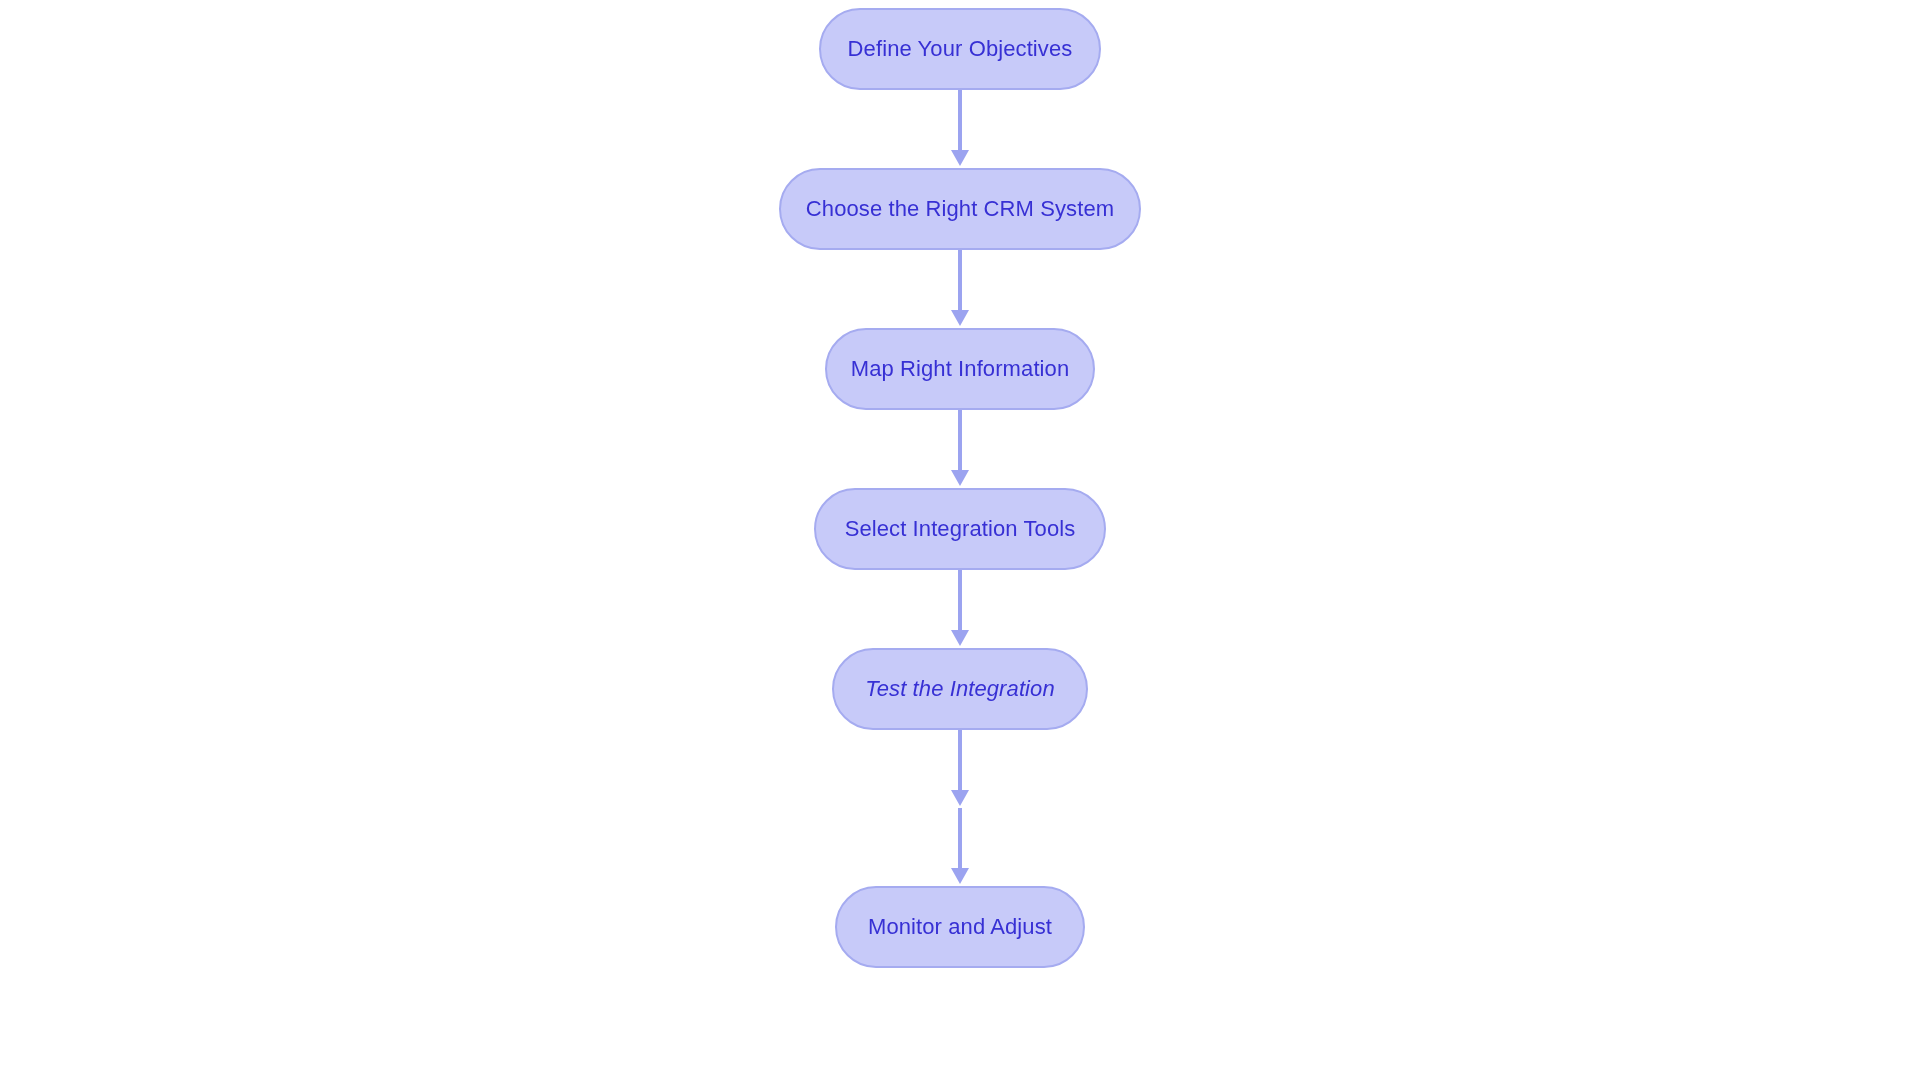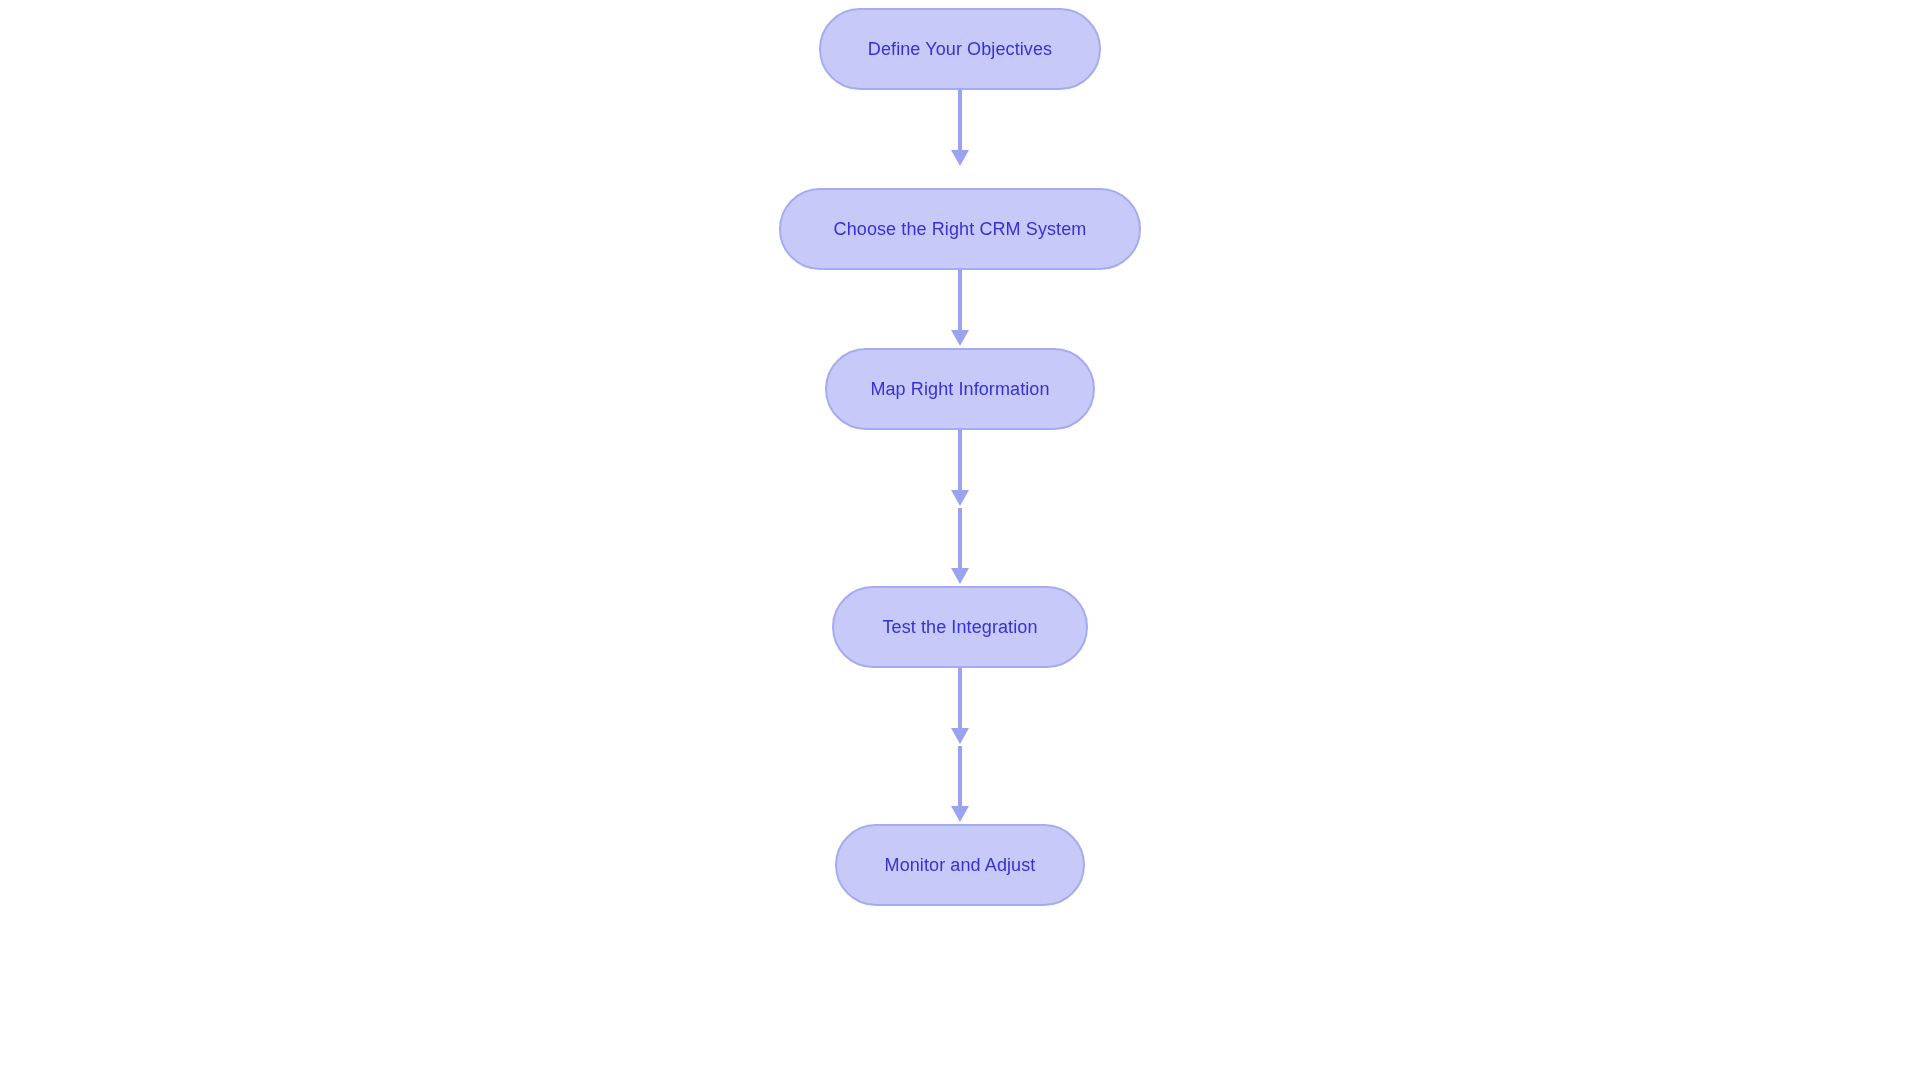--- a/index.html
+++ b/index.html
@@ -37,21 +37,21 @@
   .flow-node {
     box-sizing: border-box;
     height: 82px;
     background: #c7caf9;
     border: 2px solid #a5abf0;
     border-radius: 41px;
     display: flex;
     align-items: center;
     justify-content: center;
     color: #3730d4;
-    font-size: 18px;
+    font-size: 22px;
     font-weight: 400;
     letter-spacing: 0.1px;
     white-space: nowrap;
     flex: none;
   }
 
   .flow-node-label {
     display: block;
     line-height: 1;
     padding: 0 2px;
@@ -82,24 +82,24 @@
     transform: translateX(-50%);
     width: 0;
     height: 0;
     border-left: 9px solid transparent;
     border-right: 9px solid transparent;
     border-top: 16px solid #9ba3f0;
   }
 
   
   .w-0 { width: 282px; }
-  .w-1 { width: 362px; margin-top: 20px; }
+  .w-1 { width: 362px; }
   .w-2 { width: 270px; }
   .w-3 { width: 292px; }
-  .w-4 { width: 256px; }
+  .w-4 { width: 256px; font-style: italic; }
   .w-5 { width: 214px; }
   .w-6 { width: 250px; }
 
   .spacer-top { height: 8px; flex: none; }
 </style>
 </head>
 <body>
 
 <div id="flowchart">
   <div class="flow-column">
@@ -126,20 +126,23 @@
 
     <div class="flow-node w-2">
       <span class="flow-node-label">Map Right Information</span>
     </div>
 
     <div class="flow-connector">
       <span class="conn-line"></span>
       <span class="conn-head"></span>
     </div>
 
+    <div class="flow-node w-3">
+      <span class="flow-node-label">Select Integration Tools</span>
+    </div>
 
     <div class="flow-connector">
       <span class="conn-line"></span>
       <span class="conn-head"></span>
     </div>
 
     <div class="flow-node w-4">
       <span class="flow-node-label">Test the Integration</span>
     </div>
 

